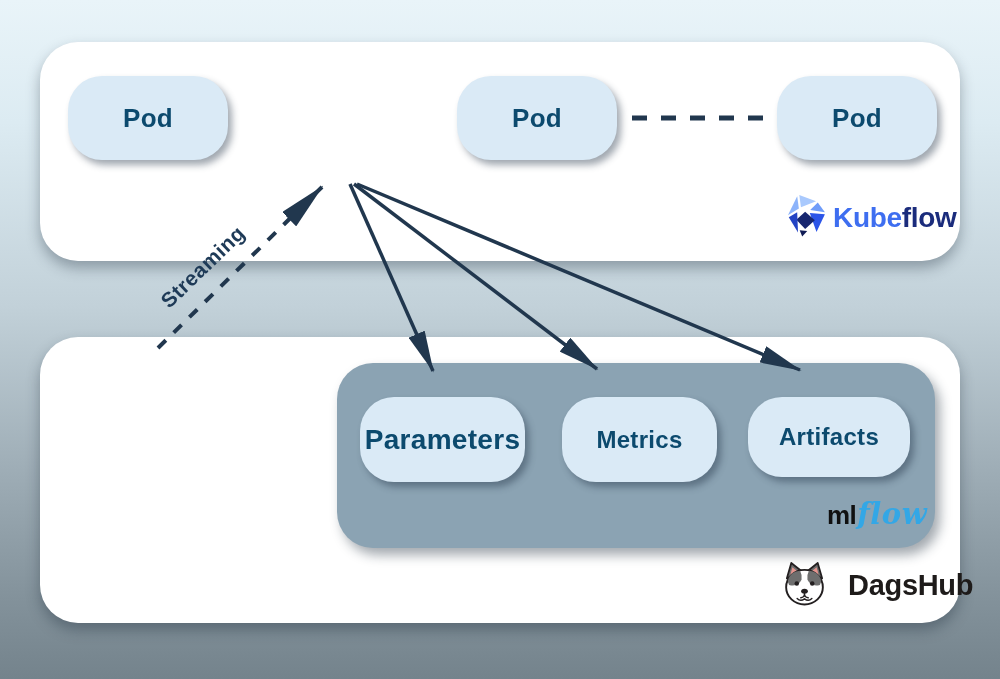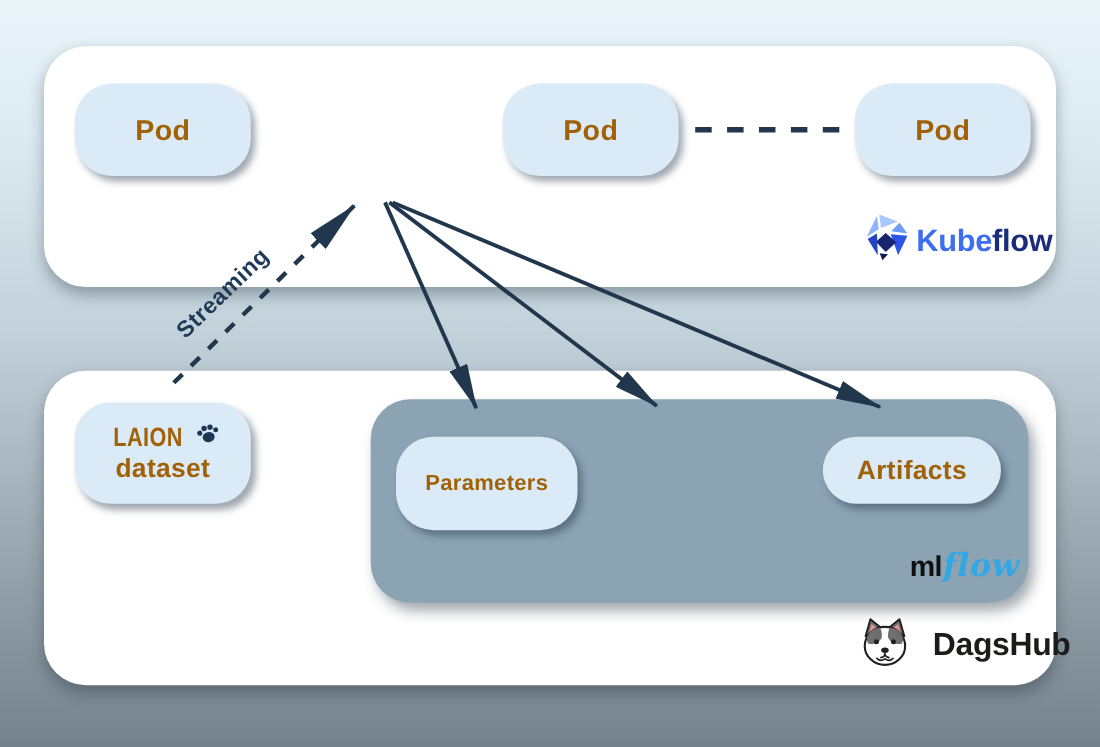--- a/index.html
+++ b/index.html
@@ -17,42 +17,42 @@
     box-shadow:0 7px 14px rgba(25,40,55,0.35);
   }
   #kubeflow-card{left:40px;top:42px;width:920px;height:219px;}
   #dagshub-card{left:40px;top:337px;width:920px;height:286px;}
   .chip{
     position:absolute;
     background:#daeaf6;
     border-radius:34px;
     box-shadow:4px 5px 7px rgba(30,48,66,0.42);
     display:flex;align-items:center;justify-content:center;
-    color:#a16207;
+    color:#0c4a6e;
     font-weight:bold;
     font-size:26px;
     letter-spacing:0.3px;
   }
   #pod-1{left:68px;top:76px;width:160px;height:84px;}
   #pod-minimagen{left:263px;top:76px;width:160px;height:84px;font-size:25px;}
   #pod-2{left:457px;top:76px;width:160px;height:84px;}
   #pod-3{left:777px;top:76px;width:160px;height:84px;}
   #laion-chip{left:68px;top:366px;width:160px;height:92px;border-radius:32px;
     flex-direction:column;font-size:24px;line-height:29px;}
   .laion-row{display:flex;align-items:center;gap:5px;}
   .laion-word{display:inline-block;transform:scaleX(0.82);transform-origin:center;
     font-weight:800;letter-spacing:0.5px;}
   #mlflow-panel{
     position:absolute;left:337px;top:363px;width:598px;height:185px;
     background:#8ba3b3;border-radius:36px;
     box-shadow:5px 7px 12px rgba(25,40,55,0.4);
   }
-  #box-parameters{left:360px;top:397px;width:165px;height:85px;font-size:20px;}
+  #box-parameters{left:360px;top:397px;width:165px;height:85px;font-size:28px;}
   #box-metrics{left:562px;top:397px;width:155px;height:85px;font-size:24px;}
-  #box-artifacts{left:748px;top:397px;width:162px;height:61px;font-size:24px;text-align:center;}
+  #box-artifacts{left:748px;top:397px;width:162px;height:80px;font-size:24px;text-align:center;}
   .logo{position:absolute;display:flex;align-items:center;justify-content:center;}
   #kubeflow-logo{left:785px;top:193px;gap:6px;}
   #kubeflow-logo .word{font-size:28px;font-weight:bold;letter-spacing:-0.3px;}
   .kube{color:#3e6ef0;}
   .kflow{color:#1b2c7c;}
   #mlflow-logo{left:827px;top:497px;align-items:baseline;}
   #mlflow-logo .ml{font-size:26px;font-weight:bold;color:#101010;letter-spacing:-0.5px;}
   #mlflow-logo .mflow{font-size:29px;font-weight:bold;font-style:italic;color:#33a7e6;
     font-family:"DejaVu Serif", serif;letter-spacing:0.5px;margin-left:1px;}
   #dagshub-logo{left:781px;top:556px;gap:20px;}
@@ -91,41 +91,25 @@
         <polygon points="35,88 53,90 41,103" fill="#101c55"></polygon>
       </svg>
     </span>
     <span class="word">
       <span class="kube">Kube</span><span class="kflow">flow</span>
     </span>
   </div>
 
   <div id="dagshub-card" class="card"></div>
 
-  <div id="laion-chip" class="chip">
-    <span class="laion-row">
-      <span class="laion-word">LAION</span>
-      <span>
-        <svg width="22" height="22" viewBox="0 0 32 32" style="transform:rotate(-12deg);">
-          <g fill="#1d3653">
-            <ellipse cx="16" cy="21" rx="8" ry="6.6"></ellipse>
-            <circle cx="5.5" cy="13.5" r="3.4"></circle>
-            <circle cx="12.5" cy="8.5" r="3.6"></circle>
-            <circle cx="20.5" cy="8.5" r="3.6"></circle>
-            <circle cx="27" cy="13.5" r="3.3"></circle>
-          </g>
-        </svg>
-      </span>
-    </span>
-    <span>dataset</span>
-  </div>
 
   <div id="mlflow-panel"></div>
 
   <div id="box-parameters" class="chip">Parameters</div>
+  <div id="box-metrics" class="chip">Metrics</div>
   <div id="box-artifacts" class="chip">Artifacts</div>
 
   <div id="mlflow-logo" class="logo">
     <span class="ml">ml</span>
     <span class="mflow">flow</span>
   </div>
 
   <div id="dagshub-logo" class="logo">
     <span>
       <svg width="47" height="55" viewBox="0 0 64 62">

